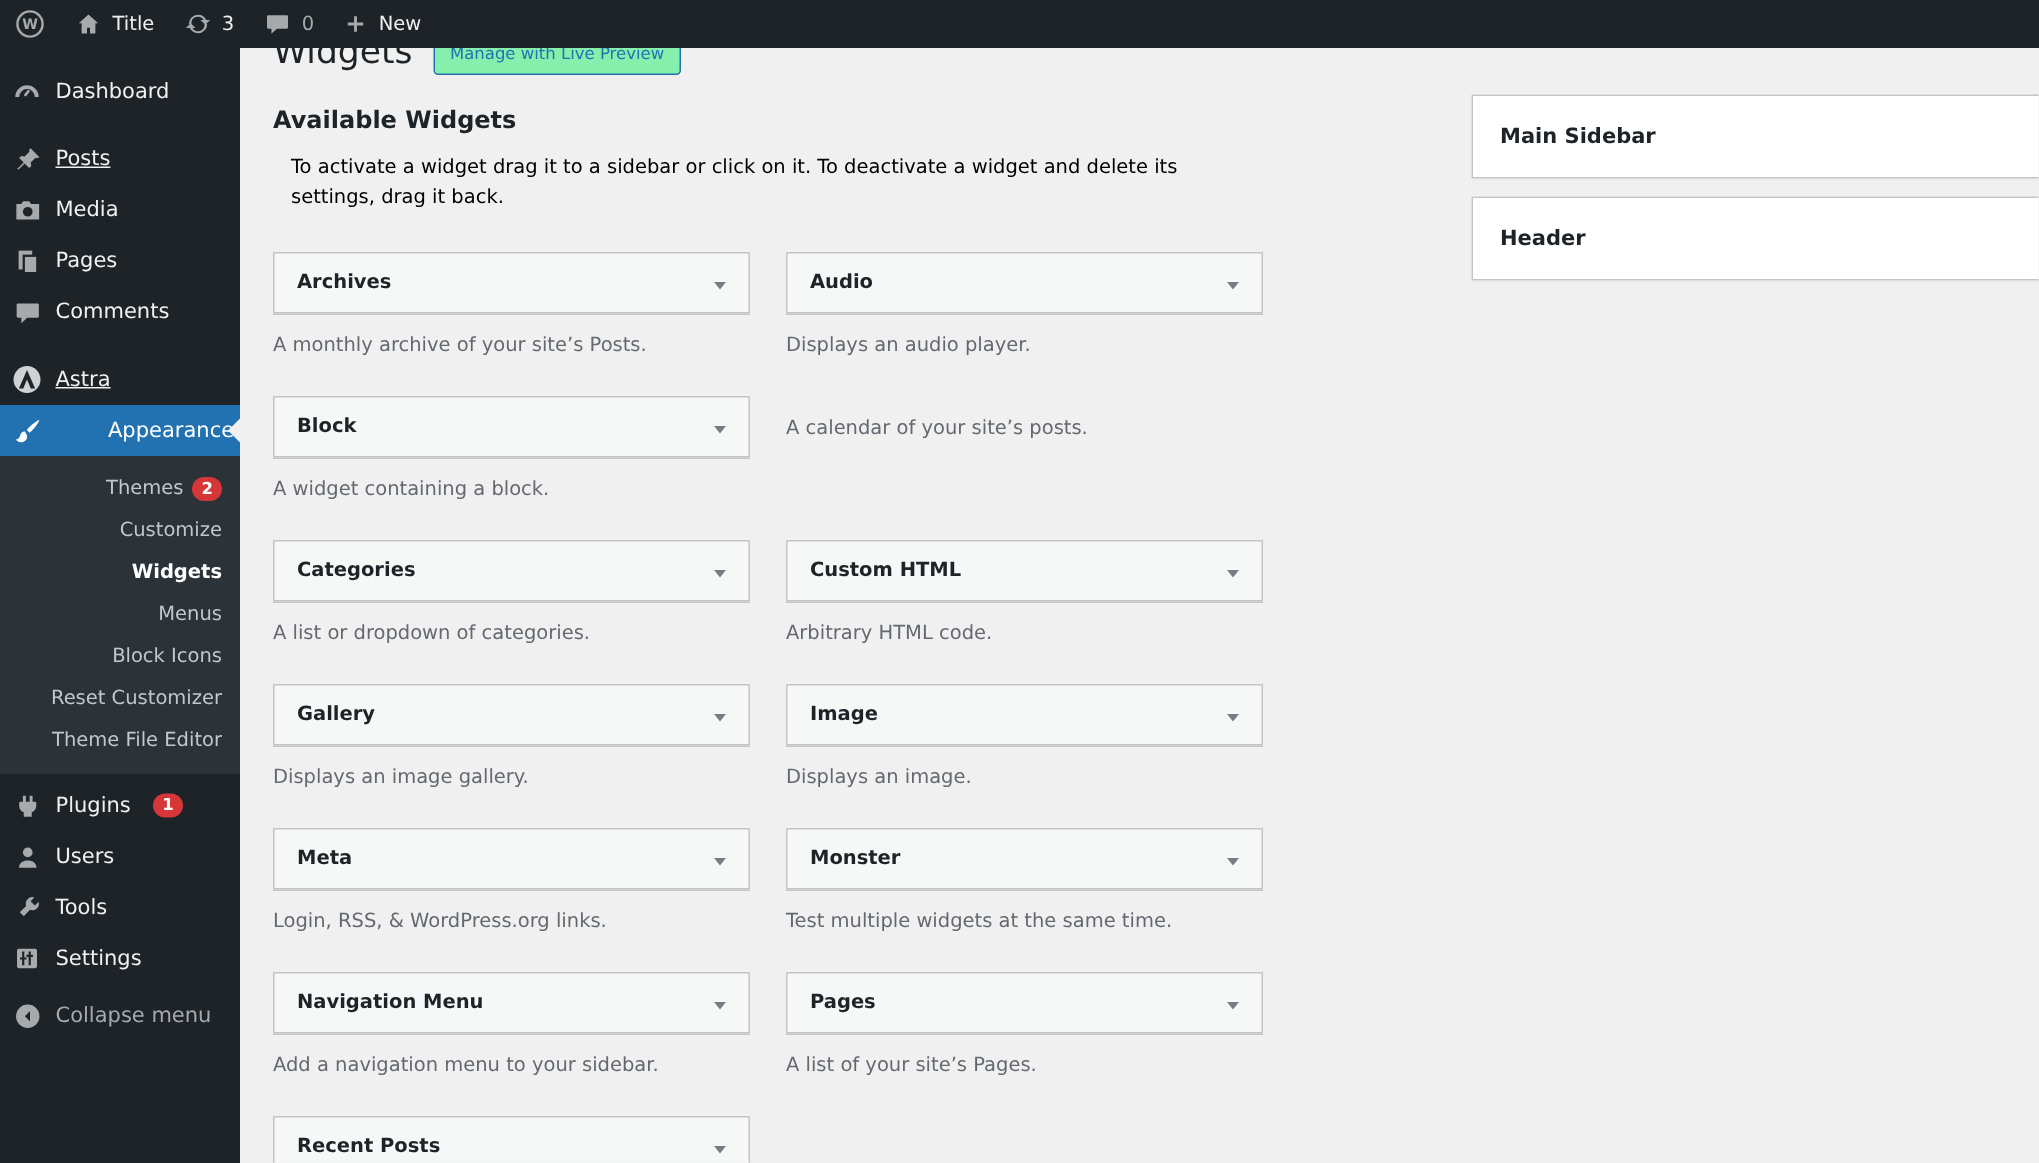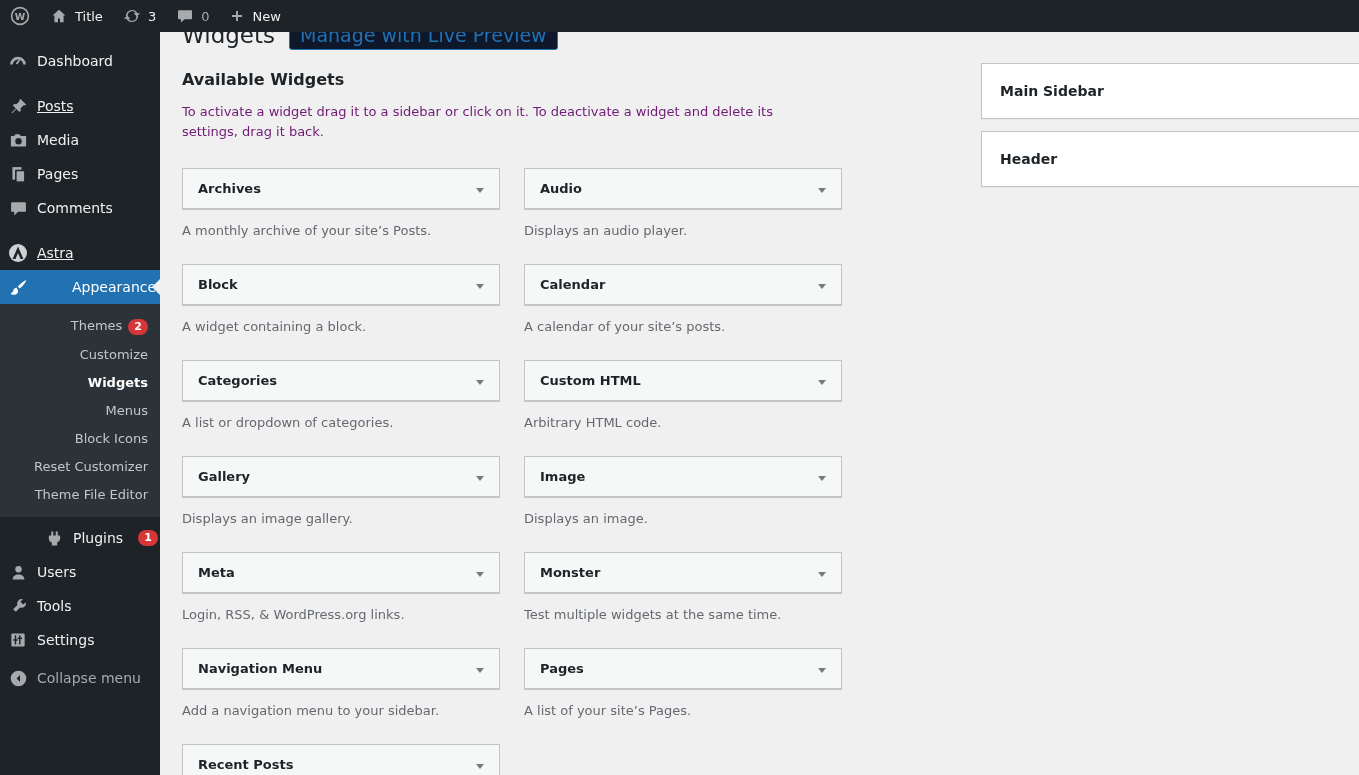--- a/index.html
+++ b/index.html
@@ -47,30 +47,30 @@
     background:#d63638; color:#fff; border-radius:10px; font-size:11px;
     font-weight:600; padding:1px 6px 2px; margin-left:6px; display:inline-block; line-height:13px;
   }
   .mi.collapse { margin-top:4px; color:#a7aaad; font-size:14px; }
 
   
   .content { margin-left:160px; padding:20px 13px 40px 22px; }
   .title-row { display:flex; align-items:center; }
   h1.page-title { font-size:23px; font-weight:400; color:#1d2327; margin:0; line-height:30px; }
   .manage-btn {
-    margin-left:14px; font-family:inherit; font-size:19px; color:#2271b1;
-    background:#0f172a; border:1px solid #2271b1; border-radius:3px;
+    margin-left:14px; font-family:inherit; font-size:11px; color:#2271b1;
+    background:#86efac; border:1px solid #2271b1; border-radius:3px;
     padding:5px 10px; line-height:17px; cursor:pointer;
   }
   .columns { display:flex; align-items:flex-start; margin-top:12px; }
   .left-col { width:648px; }
   .right-col { width:365px; margin-left:auto; padding-top:1px; }
 
   h2.available { font-size:16px; font-weight:700; color:#1d2327; margin:8px 0 13px; }
-  p.intro { margin:0 0 26px; max-width:630px; line-height:20px; color:#701a75; }
+  p.intro { margin:0 12px 26px; max-width:630px; line-height:20px; color:#000000; }
 
   .widgets-grid {
     display:grid; grid-template-columns:318px 318px; column-gap:12px; row-gap:11px;gap:24px;
   }
   .widget-cell {}
   .widget-card {
     height:41px; background:#f6f7f7; border:1px solid #c3c4c7;
     box-shadow:0 1px 0 #c3c4c7;
     display:flex; align-items:center; justify-content:space-between;
     padding:0 15px; cursor:move;
@@ -207,21 +207,21 @@
   <div class="submenu">
     <div class="smi"><span>Themes</span><span class="badge">2</span></div>
     <div class="smi"><span>Customize</span></div>
     <div class="smi current"><span>Widgets</span></div>
     <div class="smi"><span>Menus</span></div>
     <div class="smi"><span>Block Icons</span></div>
     <div class="smi"><span>Reset Customizer</span></div>
     <div class="smi"><span>Theme File Editor</span></div>
   </div>
 
-  <div class="mi" style="margin-top:4px;margin-left:36px;">
+  <div class="mi" style="margin-top:4px;">
     <span class="micon">
       <svg width="19" height="19" viewBox="0 0 20 20" fill="currentColor">
         <path d="M13.4 2.6v4.2H15c.6 0 1 .4 1 1v1.8c0 2.1-1.3 3.9-3.2 4.6v3.2H7.2v-3.2A4.9 4.9 0 0 1 4 9.6V7.8c0-.6.4-1 1-1h1.6V2.6h2.1v4.2h2.6V2.6z"></path>
       </svg>
     </span>
     <span>Plugins</span>
     <span class="badge">1</span>
   </div>
 
   <div class="mi">
@@ -293,24 +293,20 @@
 
   <div class="widget-cell">
     <div class="widget-card">
       <span class="widget-title">Block</span>
       <span class="tri"></span>
     </div>
     <div class="widget-desc">A widget containing a block.</div>
   </div>
 
   <div class="widget-cell">
-    <div class="widget-card">
-      <span class="widget-title">Calendar</span>
-      <span class="tri"></span>
-    </div>
     <div class="widget-desc">A calendar of your site’s posts.</div>
   </div>
 
   <div class="widget-cell">
     <div class="widget-card">
       <span class="widget-title">Categories</span>
       <span class="tri"></span>
     </div>
     <div class="widget-desc">A list or dropdown of categories.</div>
   </div>

